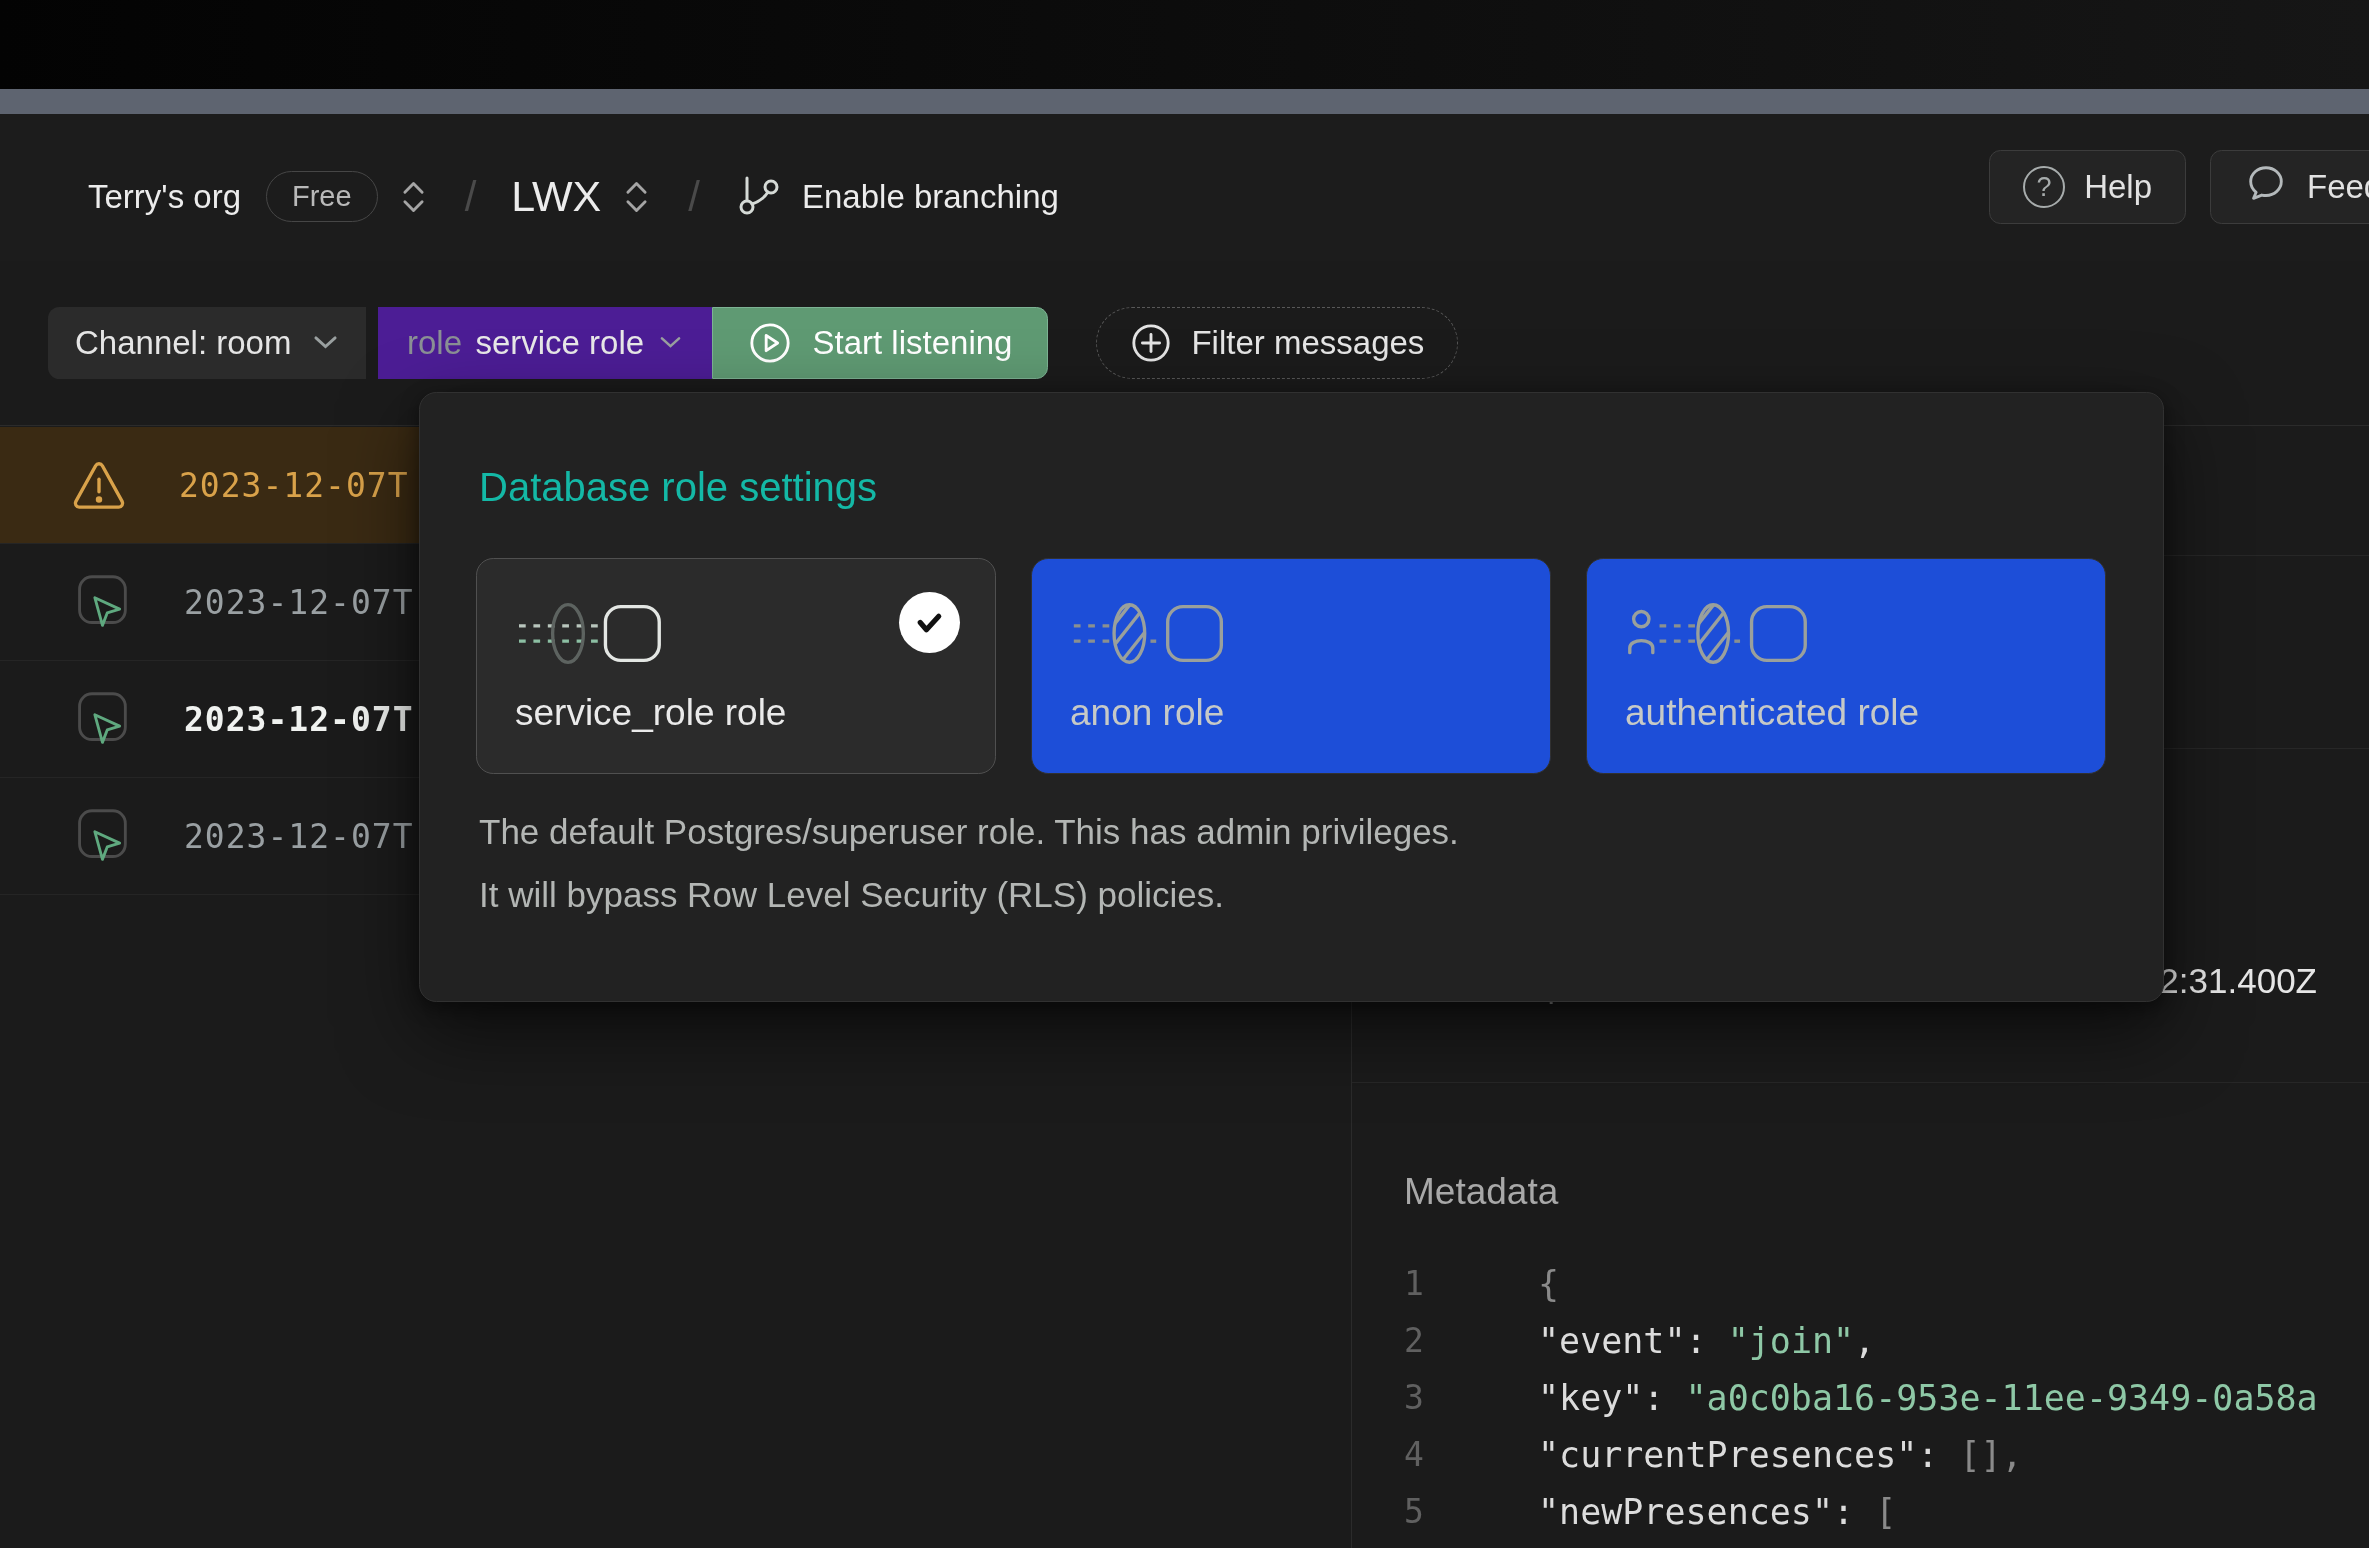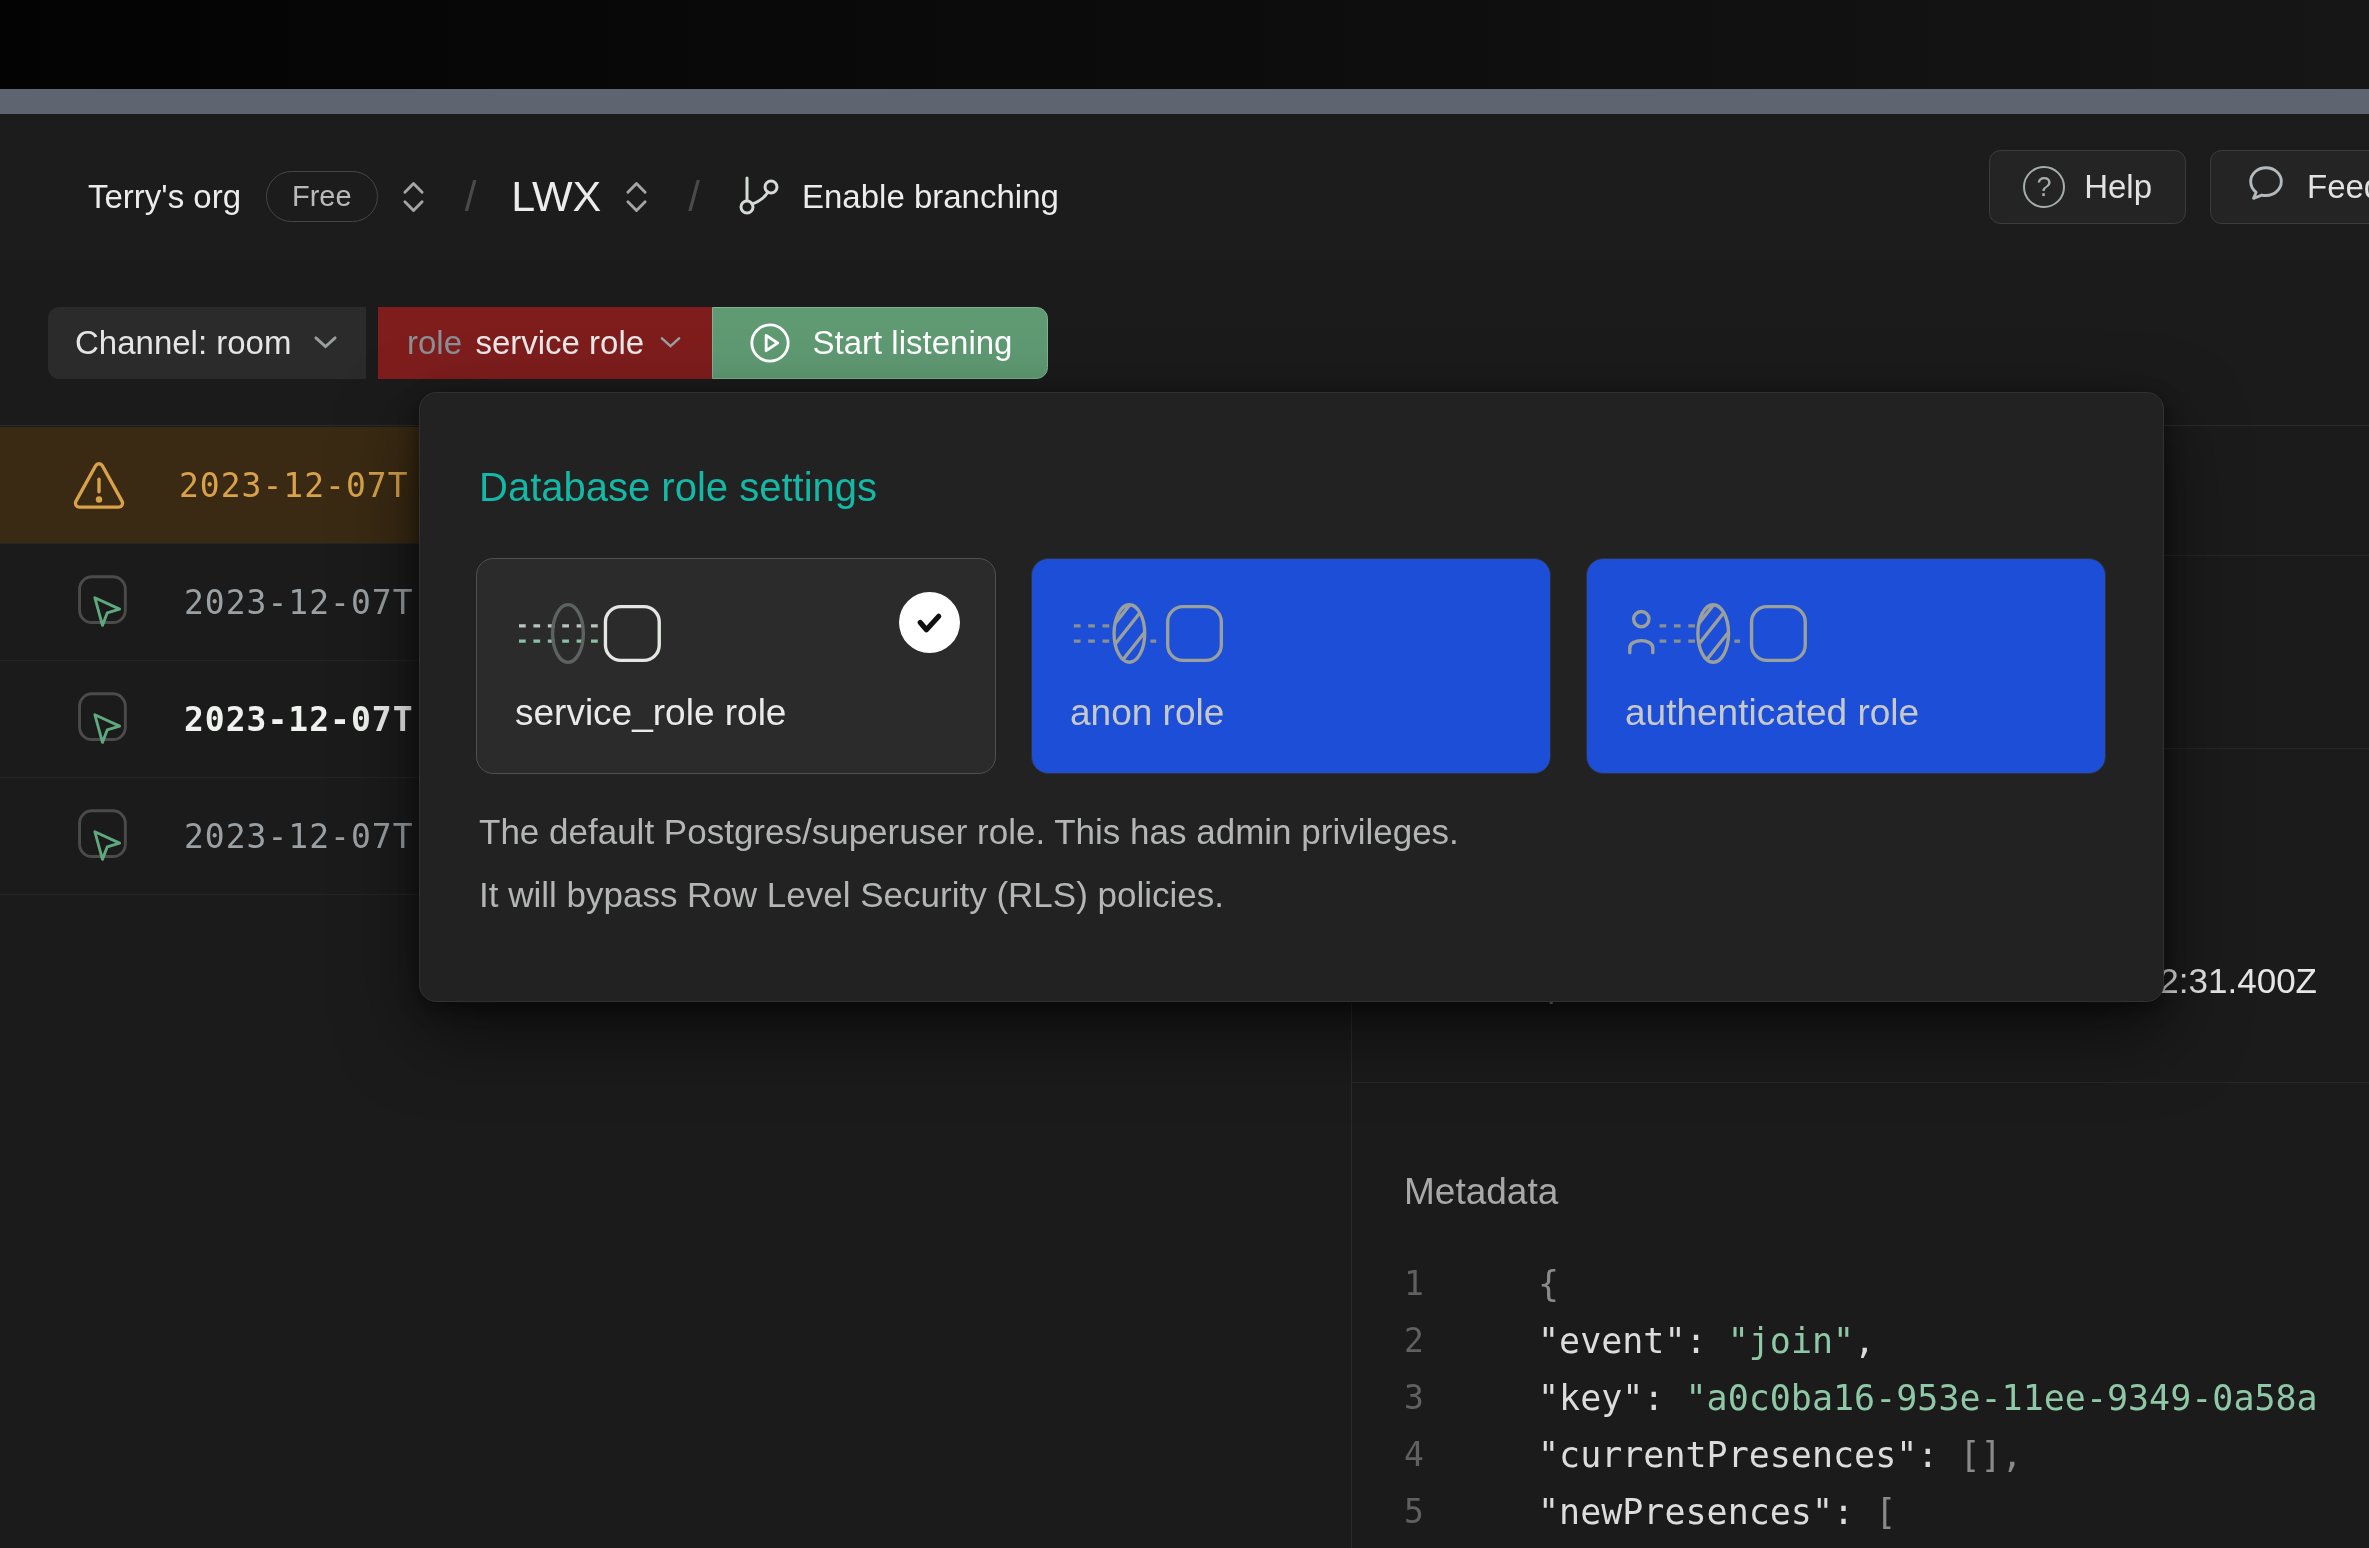--- a/index.html
+++ b/index.html
@@ -32,21 +32,21 @@
   .feedback-btn{left:2210px;width:327px;}
   .q-circle{width:42px;height:42px;border:2.9px solid #a7acac;border-radius:50%;
     display:flex;align-items:center;justify-content:center;font-size:27px;color:#a7acac;flex:0 0 auto;}
 
   
   .toolbar{position:absolute;left:0;top:261px;width:100%;height:165px;background:#1b1b1b;
     border-bottom:1px solid #2b2b2b;display:flex;align-items:center;}
   .seg{height:72px;display:flex;align-items:center;font-size:33px;cursor:pointer;}
   .seg-channel{margin-left:48px;background:#2b2b2b;border-radius:11.5px 0 0 11.5px;
     padding:0 27px;color:#e5e5e5;gap:21px;}
-  .seg-role{margin-left:11.5px;background:#7f1d1d;padding:0 29px;color:#e8e8e8;gap:13.4px;}
+  .seg-role{margin-left:11.5px;background:#4c1d95;padding:0 29px;color:#e8e8e8;gap:13.4px;}
   .role-prefix{color:#8b9095;}
   .seg-start{background:#5f9a73;border:1.9px solid #7db394;border-radius:0 11.5px 11.5px 0;
     color:#ffffff;padding:0 35px;gap:21px;}
   .seg-filter{margin-left:48px;border:1.9px dashed #585858;border-radius:960px;
     padding:0 33px;color:#e5e5e5;gap:19px;background:transparent;}
 
   
   .msg-list{position:absolute;left:0;top:427px;width:1351px;}
   .mrow{height:117px;display:flex;align-items:center;border-bottom:1px solid #252525;
     padding-left:71px;gap:52px;cursor:pointer;}
@@ -149,20 +149,28 @@
       <svg width="25" height="15.4" viewBox="0 0 28 18" fill="none" stroke="#9aa0a0" stroke-width="3" stroke-linecap="round">
           <path d="M4 4 L14 13 L24 4"></path>
         </svg>
     </div>
     <div class="seg seg-start">
       <svg width="44" height="44" viewBox="0 0 46 46" fill="none" stroke="#ffffff" stroke-width="3" stroke-linejoin="round">
         <circle cx="23" cy="23" r="19"></circle>
           <path d="M19 15 L31 23 L19 31 Z"></path>
       </svg>
       <span>Start listening</span>
+    </div>
+    <div class="seg seg-filter">
+      <svg width="42" height="42" viewBox="0 0 44 44" fill="none" stroke="#e3e3e3" stroke-width="3" stroke-linecap="round">
+        <circle cx="22" cy="22" r="18"></circle>
+          <line x1="22" y1="13" x2="22" y2="31"></line>
+          <line x1="13" y1="22" x2="31" y2="22"></line>
+      </svg>
+      <span>Filter messages</span>
     </div>
   </div>
 
   <div class="msg-list" id="msg-list">
       <div class="mrow warning">
         <svg width="56" height="52" viewBox="0 0 58 54" fill="none" stroke="#d9a24a" stroke-width="3.5" stroke-linejoin="round" stroke-linecap="round">
           <path d="M25.5 7 a4 4 0 0 1 7 0 L53 44 a4 4 0 0 1 -3.5 6 H8.5 A4 4 0 0 1 5 44 Z"></path>
           <line x1="29" y1="21" x2="29" y2="34"></line>
           <circle cx="29" cy="42" r="1.6" fill="#d9a24a"></circle>
         </svg>

